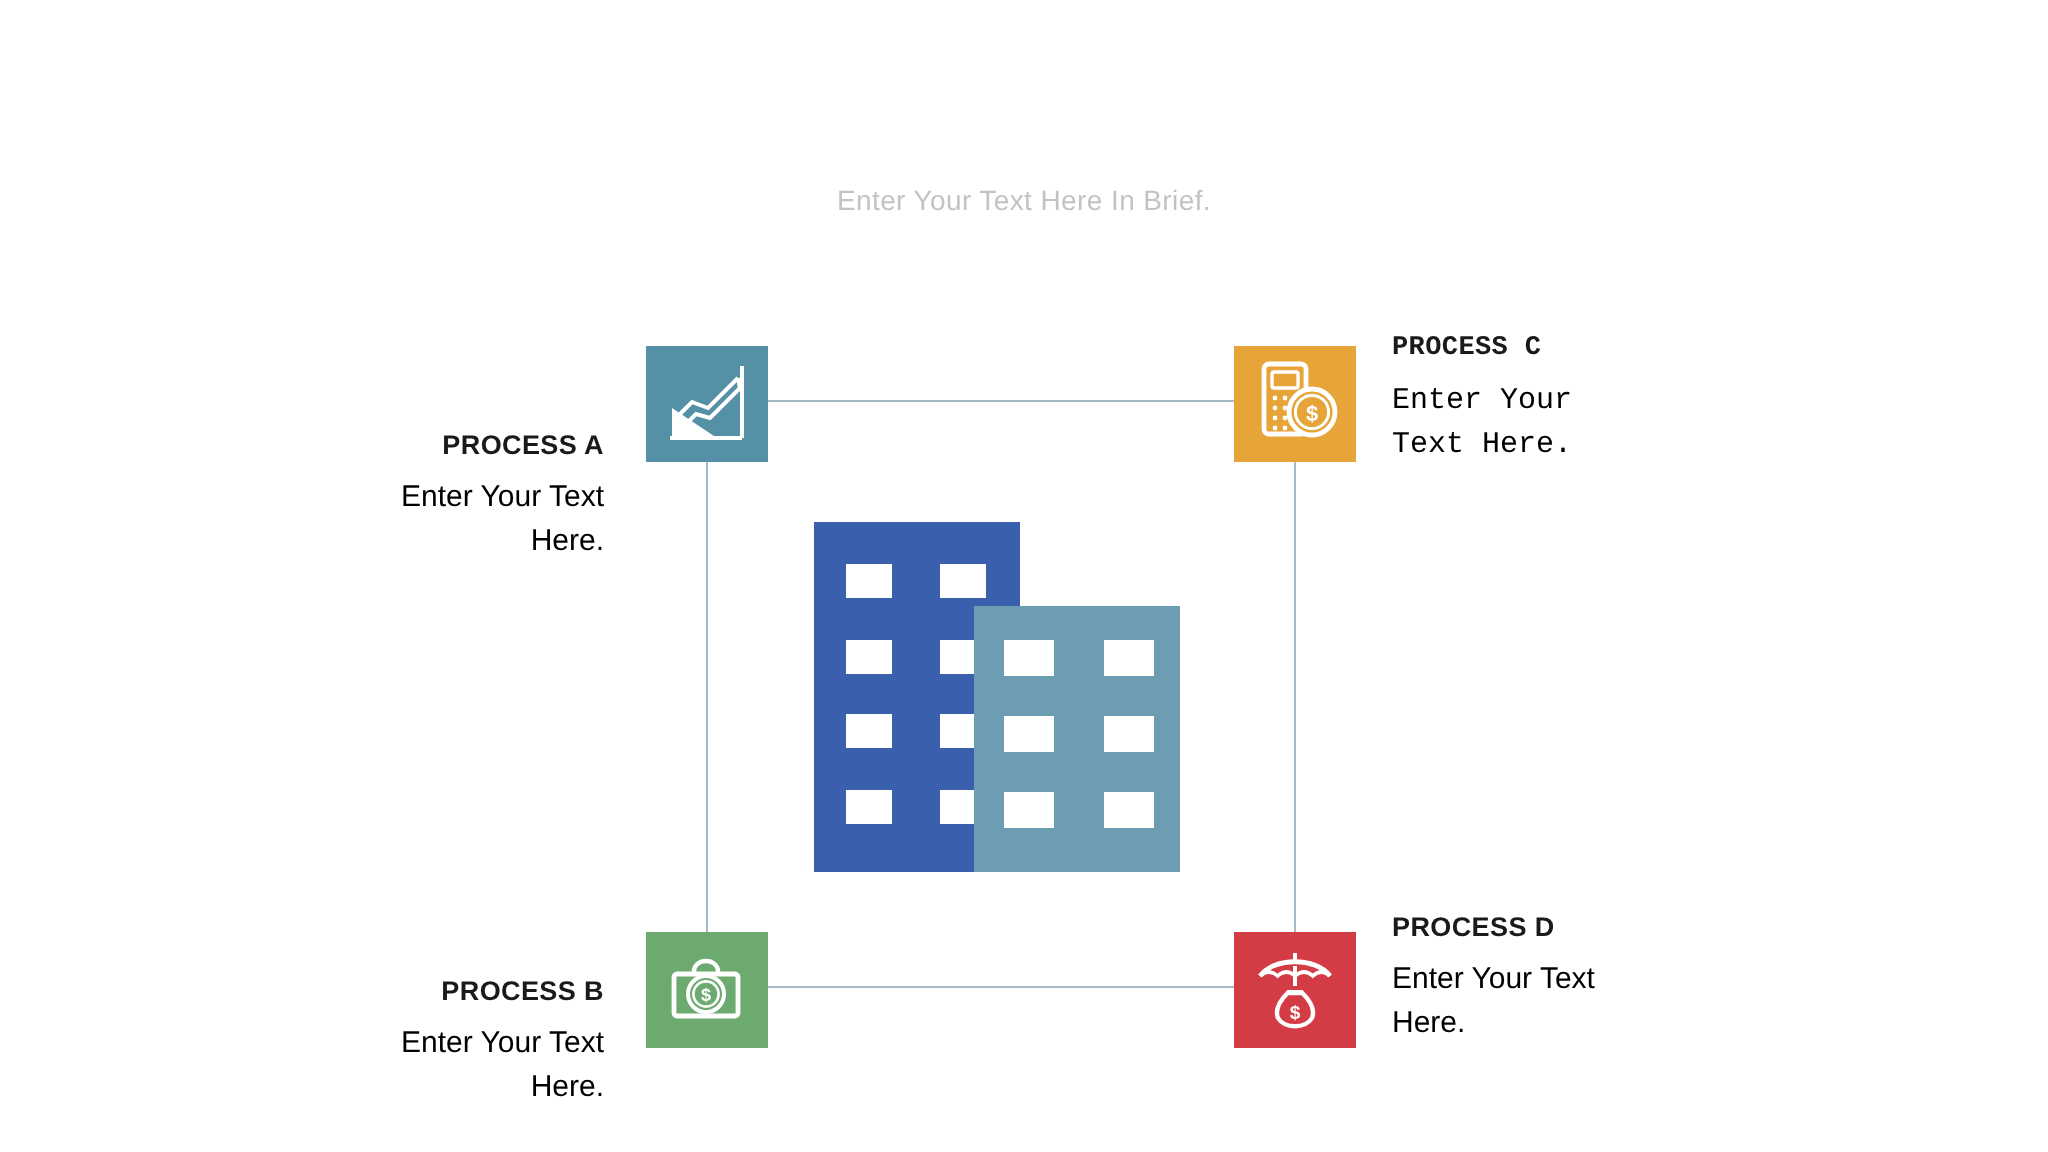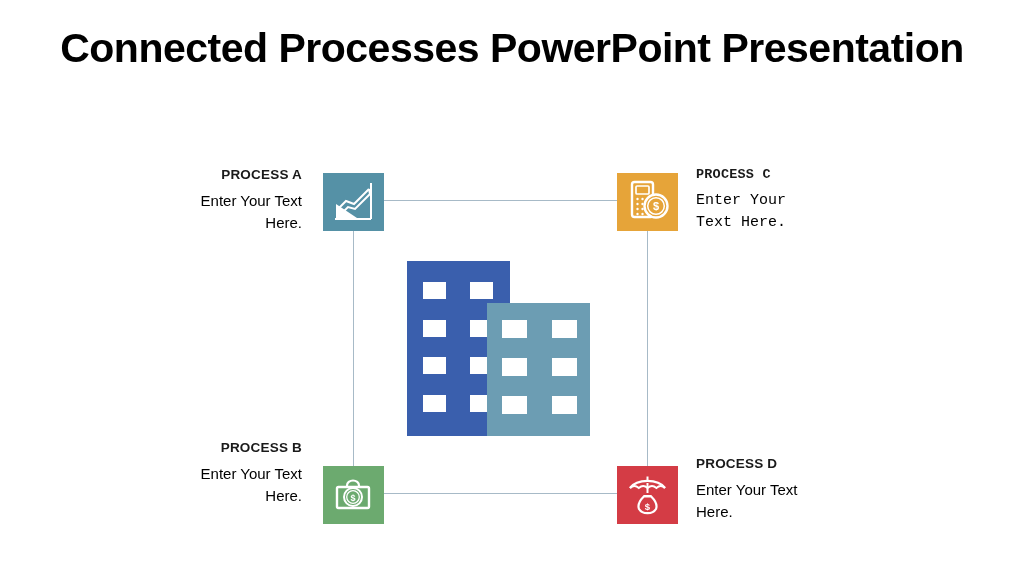--- a/index.html
+++ b/index.html
@@ -33,35 +33,35 @@
   .ptext { position:absolute; width:118px; z-index:3; }
   .ptext .plabel {
     font-size:13.5px; font-weight:700; color:#1a1a1a;
     letter-spacing:0.2px; margin-bottom:8px; white-space:nowrap;
   }
   .ptext .pdesc { font-size:15px; color:#000000; line-height:22px; }
   .ptext-a { right:722px; top:167px; text-align:right; }
   .ptext-c { left:696px;  top:167px; text-align:left;font-family:Liberation Mono, monospace; }
   .ptext-b { right:722px; top:440px; text-align:right; }
   .ptext-d { left:696px;  top:456px; text-align:left; }
-  .ptext-a .plabel, .ptext-b .plabel { text-align:right; }
+  .ptext-a .plabel, .ptext-b .plabel { text-align:right;margin-top:48px; }
   
   .bldg { position:absolute; }
   .bldg-dark  { left:407px; top:261px; width:103px; height:175px; z-index:1; }
   .bldg-light { left:487px; top:303px; width:103px; height:133px; z-index:2; }
   .win { position:absolute; background:#ffffff; }
   .bldg-dark  .win { width:23px; height:17px; }
   .bldg-light .win { width:25px; height:18px; }
 </style>
 </head>
 <body>
 
 <div class="slide">
 
-  <h1 class="title">Connected Processes PowerPoint Presentation</h1>
+  <div class="subtitle">Enter Your Text Here In Brief.</div>
 
   <div class="line line-top" style="background-color: rgb(167, 186, 199); color: rgb(167, 186, 199);"></div>
   <div class="line line-bottom" style="background-color: rgb(167, 186, 199); color: rgb(167, 186, 199);"></div>
   <div class="line line-left" style="background-color: rgb(167, 186, 199); color: rgb(167, 186, 199);"></div>
   <div class="line line-right" style="background-color: rgb(167, 186, 199); color: rgb(167, 186, 199);"></div>
 
   <div class="tile tile-a" style="background-color: rgb(85, 145, 166); color: rgb(85, 145, 166);">
     <svg viewBox="0 0 61 58">
       <path d="M12,46 H48" stroke="#fff" stroke-width="2" fill="none"></path>
       <path d="M48,10 V46" stroke="#fff" stroke-width="2" fill="none"></path>

